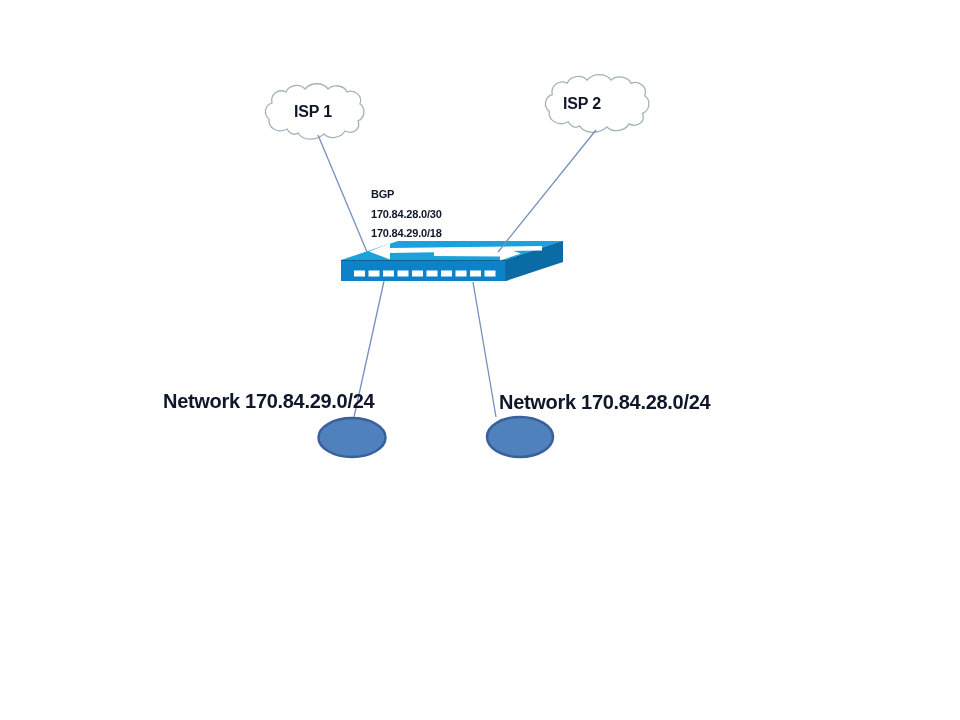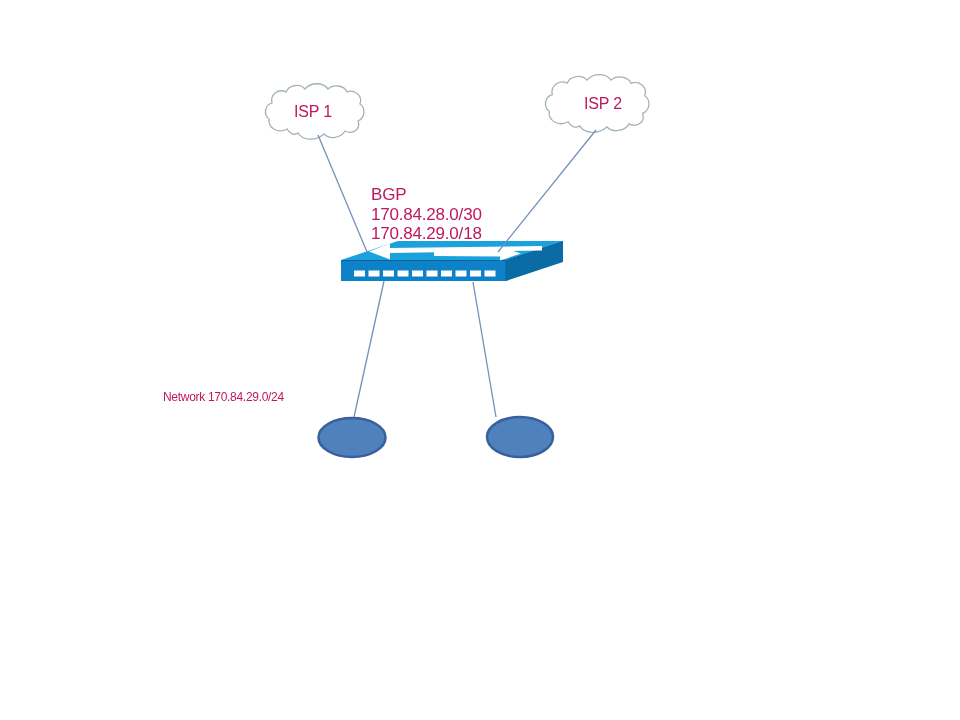--- a/index.html
+++ b/index.html
@@ -6,27 +6,27 @@
   .slide{
     position:relative;
     width:960px;height:720px;
     background:#ffffff;
     overflow:hidden;
     font-family:"Liberation Sans", sans-serif;
   }
   .diagram-svg{position:absolute;left:0;top:0;}
   .label{
     position:absolute;
-    color:#be185d;
-    font-weight:normal;
+    color:#0f172a;
+    font-weight:bold;
     white-space:nowrap;
   }
   .cloud-label{font-size:16px;width:60px;text-align:center;letter-spacing:-0.2px;}
-  .bgp-block{font-size:17px;line-height:19.5px;letter-spacing:-0.2px;}
-  .net-label{font-size:12px;letter-spacing:-0.3px;text-align:center;}
+  .bgp-block{font-size:11px;line-height:19.5px;letter-spacing:-0.2px;}
+  .net-label{font-size:20px;letter-spacing:-0.3px;text-align:center;}
 </style>
 </head>
 <body>
 
 <div class="slide">
 
   <svg class="diagram-svg" width="960" height="720" viewBox="0 0 960 720">
 
     <g transform="translate(265,85)" fill="#ffffff" stroke="#a3b2ba">
       <path vector-effect="non-scaling-stroke" stroke-width="1.3" d="M 22,44 C 13,49 3,43 4,34 C -2,29 0,20 7,18 C 5,10 13,3 21,7
@@ -75,24 +75,25 @@
     <g fill="none" stroke-width="1.3" stroke="#7390bd">
       <line x1="318" y1="135" x2="367" y2="252"></line>
       <line x1="596" y1="130" x2="498" y2="252"></line>
       <line x1="384" y1="281" x2="354" y2="417"></line>
       <line x1="473" y1="282" x2="496" y2="417"></line>
     </g>
   </svg>
 
   <div class="label cloud-label" style="left:283px;top:103px;">ISP 1</div>
 
-  <div class="label cloud-label" style="left:573px;top:95px;">ISP 2</div>
+  <div class="label cloud-label" style="left:552px;top:95px;">ISP 2</div>
 
   <div class="label bgp-block" style="left:371px;top:185px;">
     <div>BGP</div>
     <div>170.84.28.0/30</div>
     <div>170.84.29.0/18</div>
   </div>
 
   <div class="label net-label" style="left:163px;top:390px;">Network 170.84.29.0/24</div>
 
+  <div class="label net-label" style="left:499px;top:391px;">Network 170.84.28.0/24</div>
 
 </div>
 
 </body></html>

